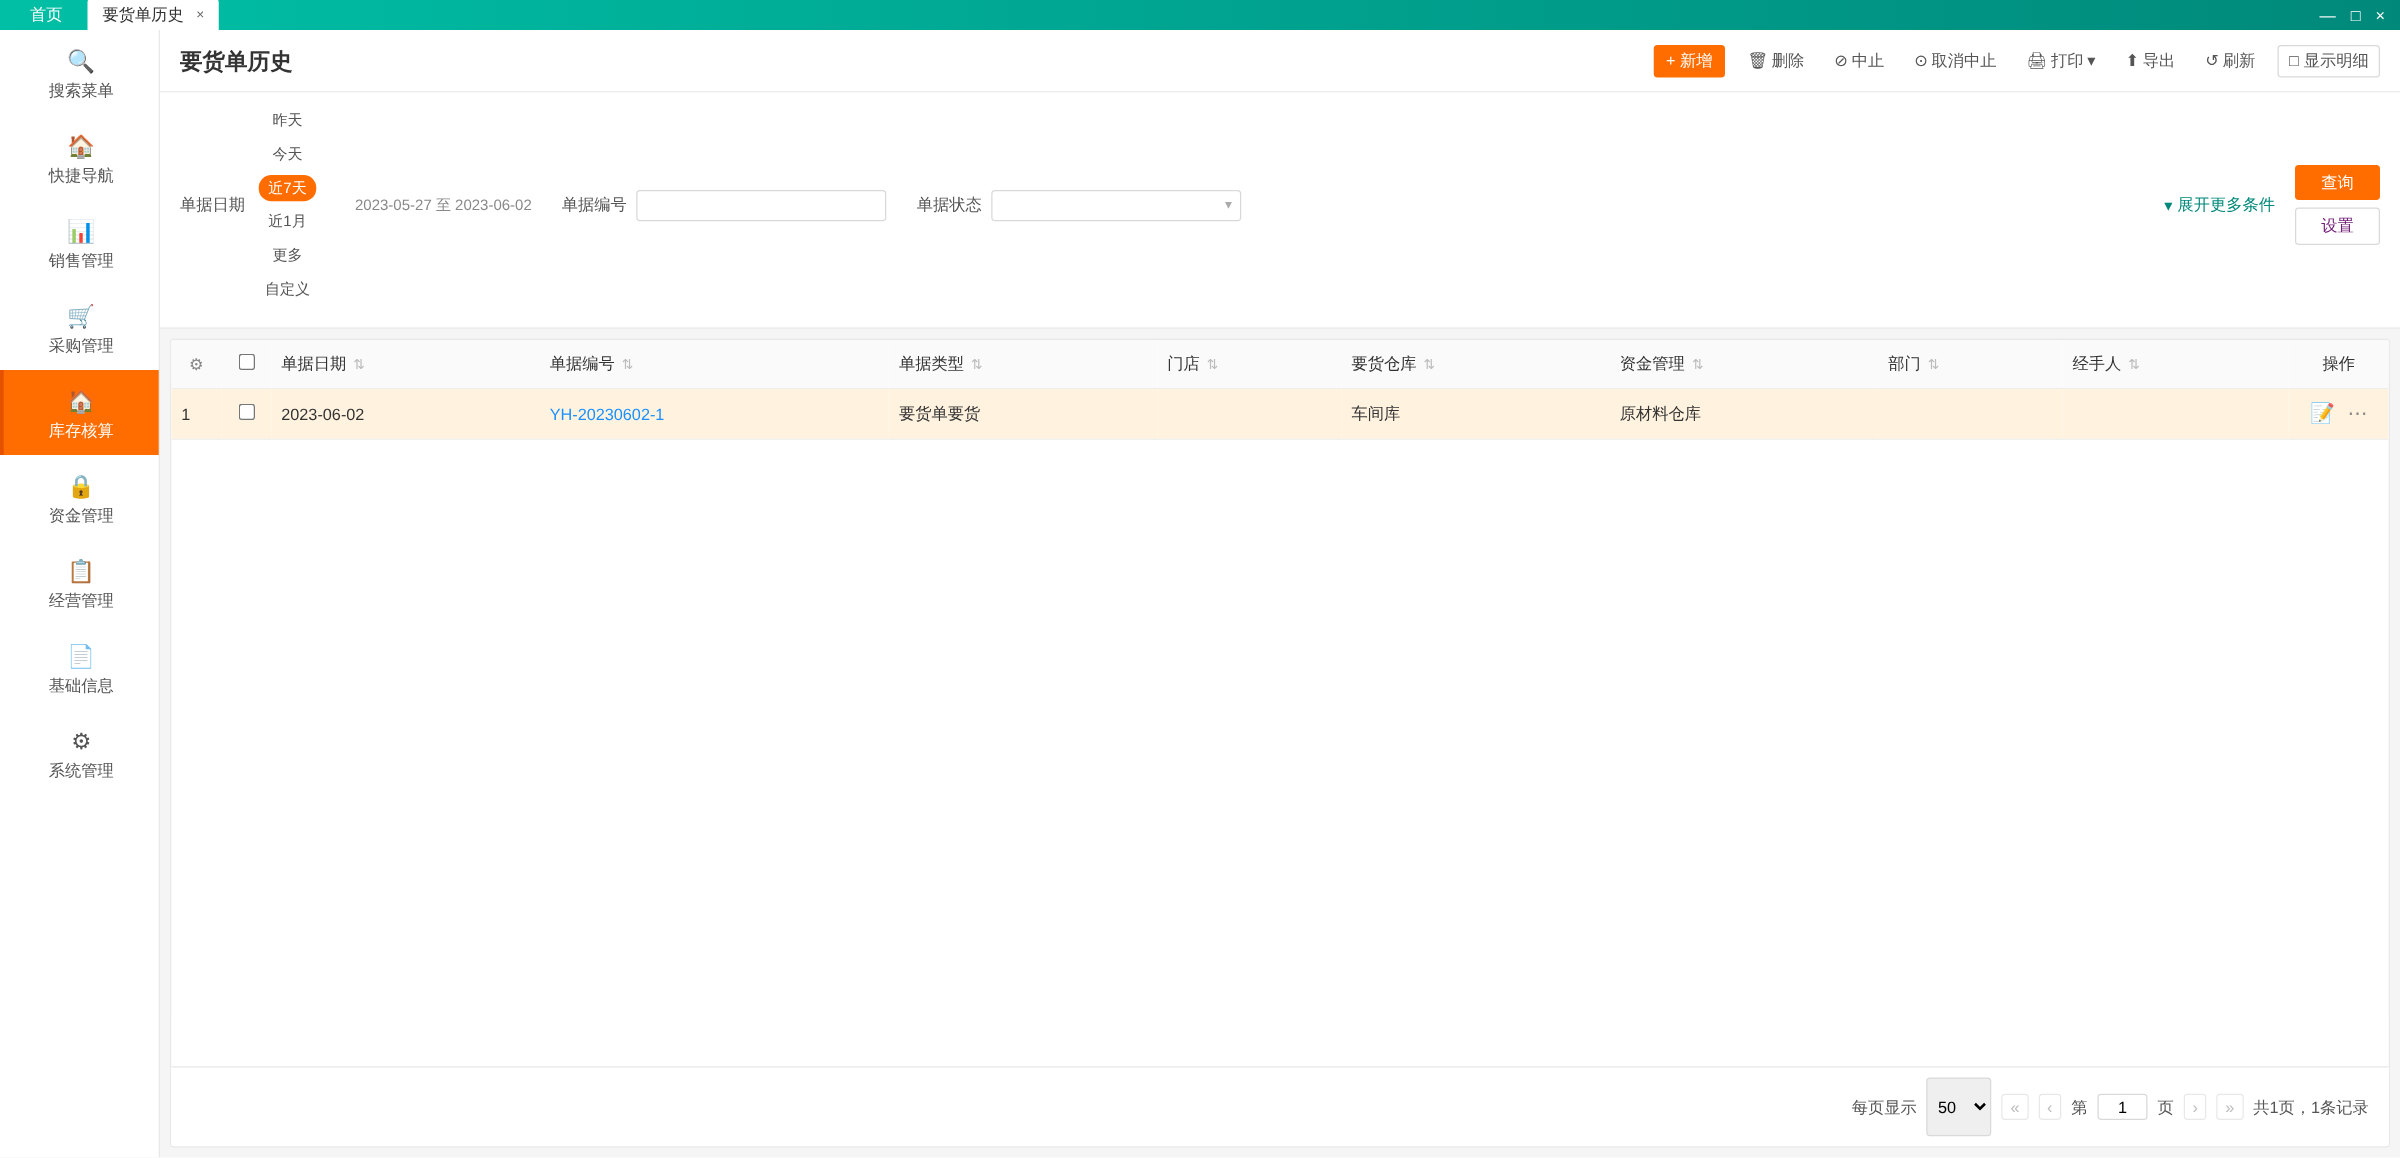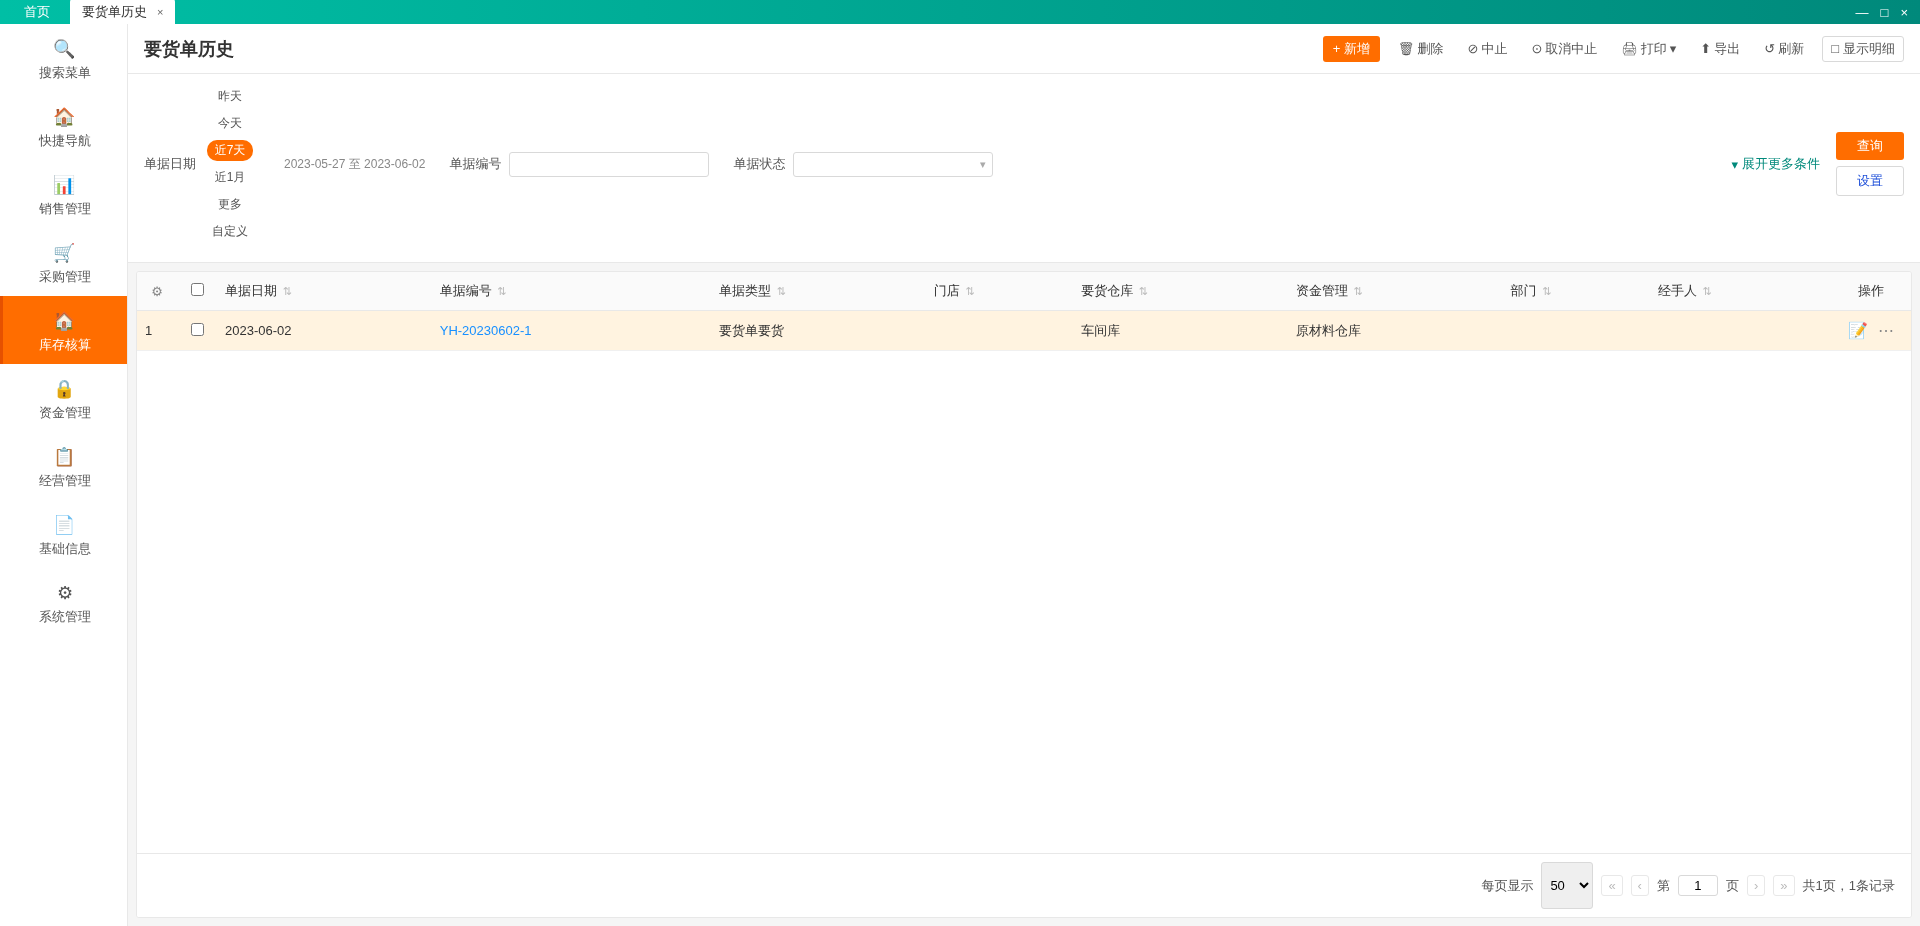--- a/index.html
+++ b/index.html
@@ -175,21 +175,21 @@
       color: #fff;
       border: none;
       border-radius: 3px;
       padding: 5px 20px;
       cursor: pointer;
       font-size: 13px;
       font-family: inherit;
     }
     .btn-setting {
       background: #fff;
-      color: #1d4ed8;
+      color: #701a75;
       border: 1px solid #d9d9d9;
       border-radius: 3px;
       padding: 5px 20px;
       cursor: pointer;
       font-size: 13px;
       font-family: inherit;
     }
 
     
     .table-area { flex: 1; overflow: auto; background: #fff; margin: 8px; border-radius: 3px; border: 1px solid #e8e8e8; display: flex; flex-direction: column; }

